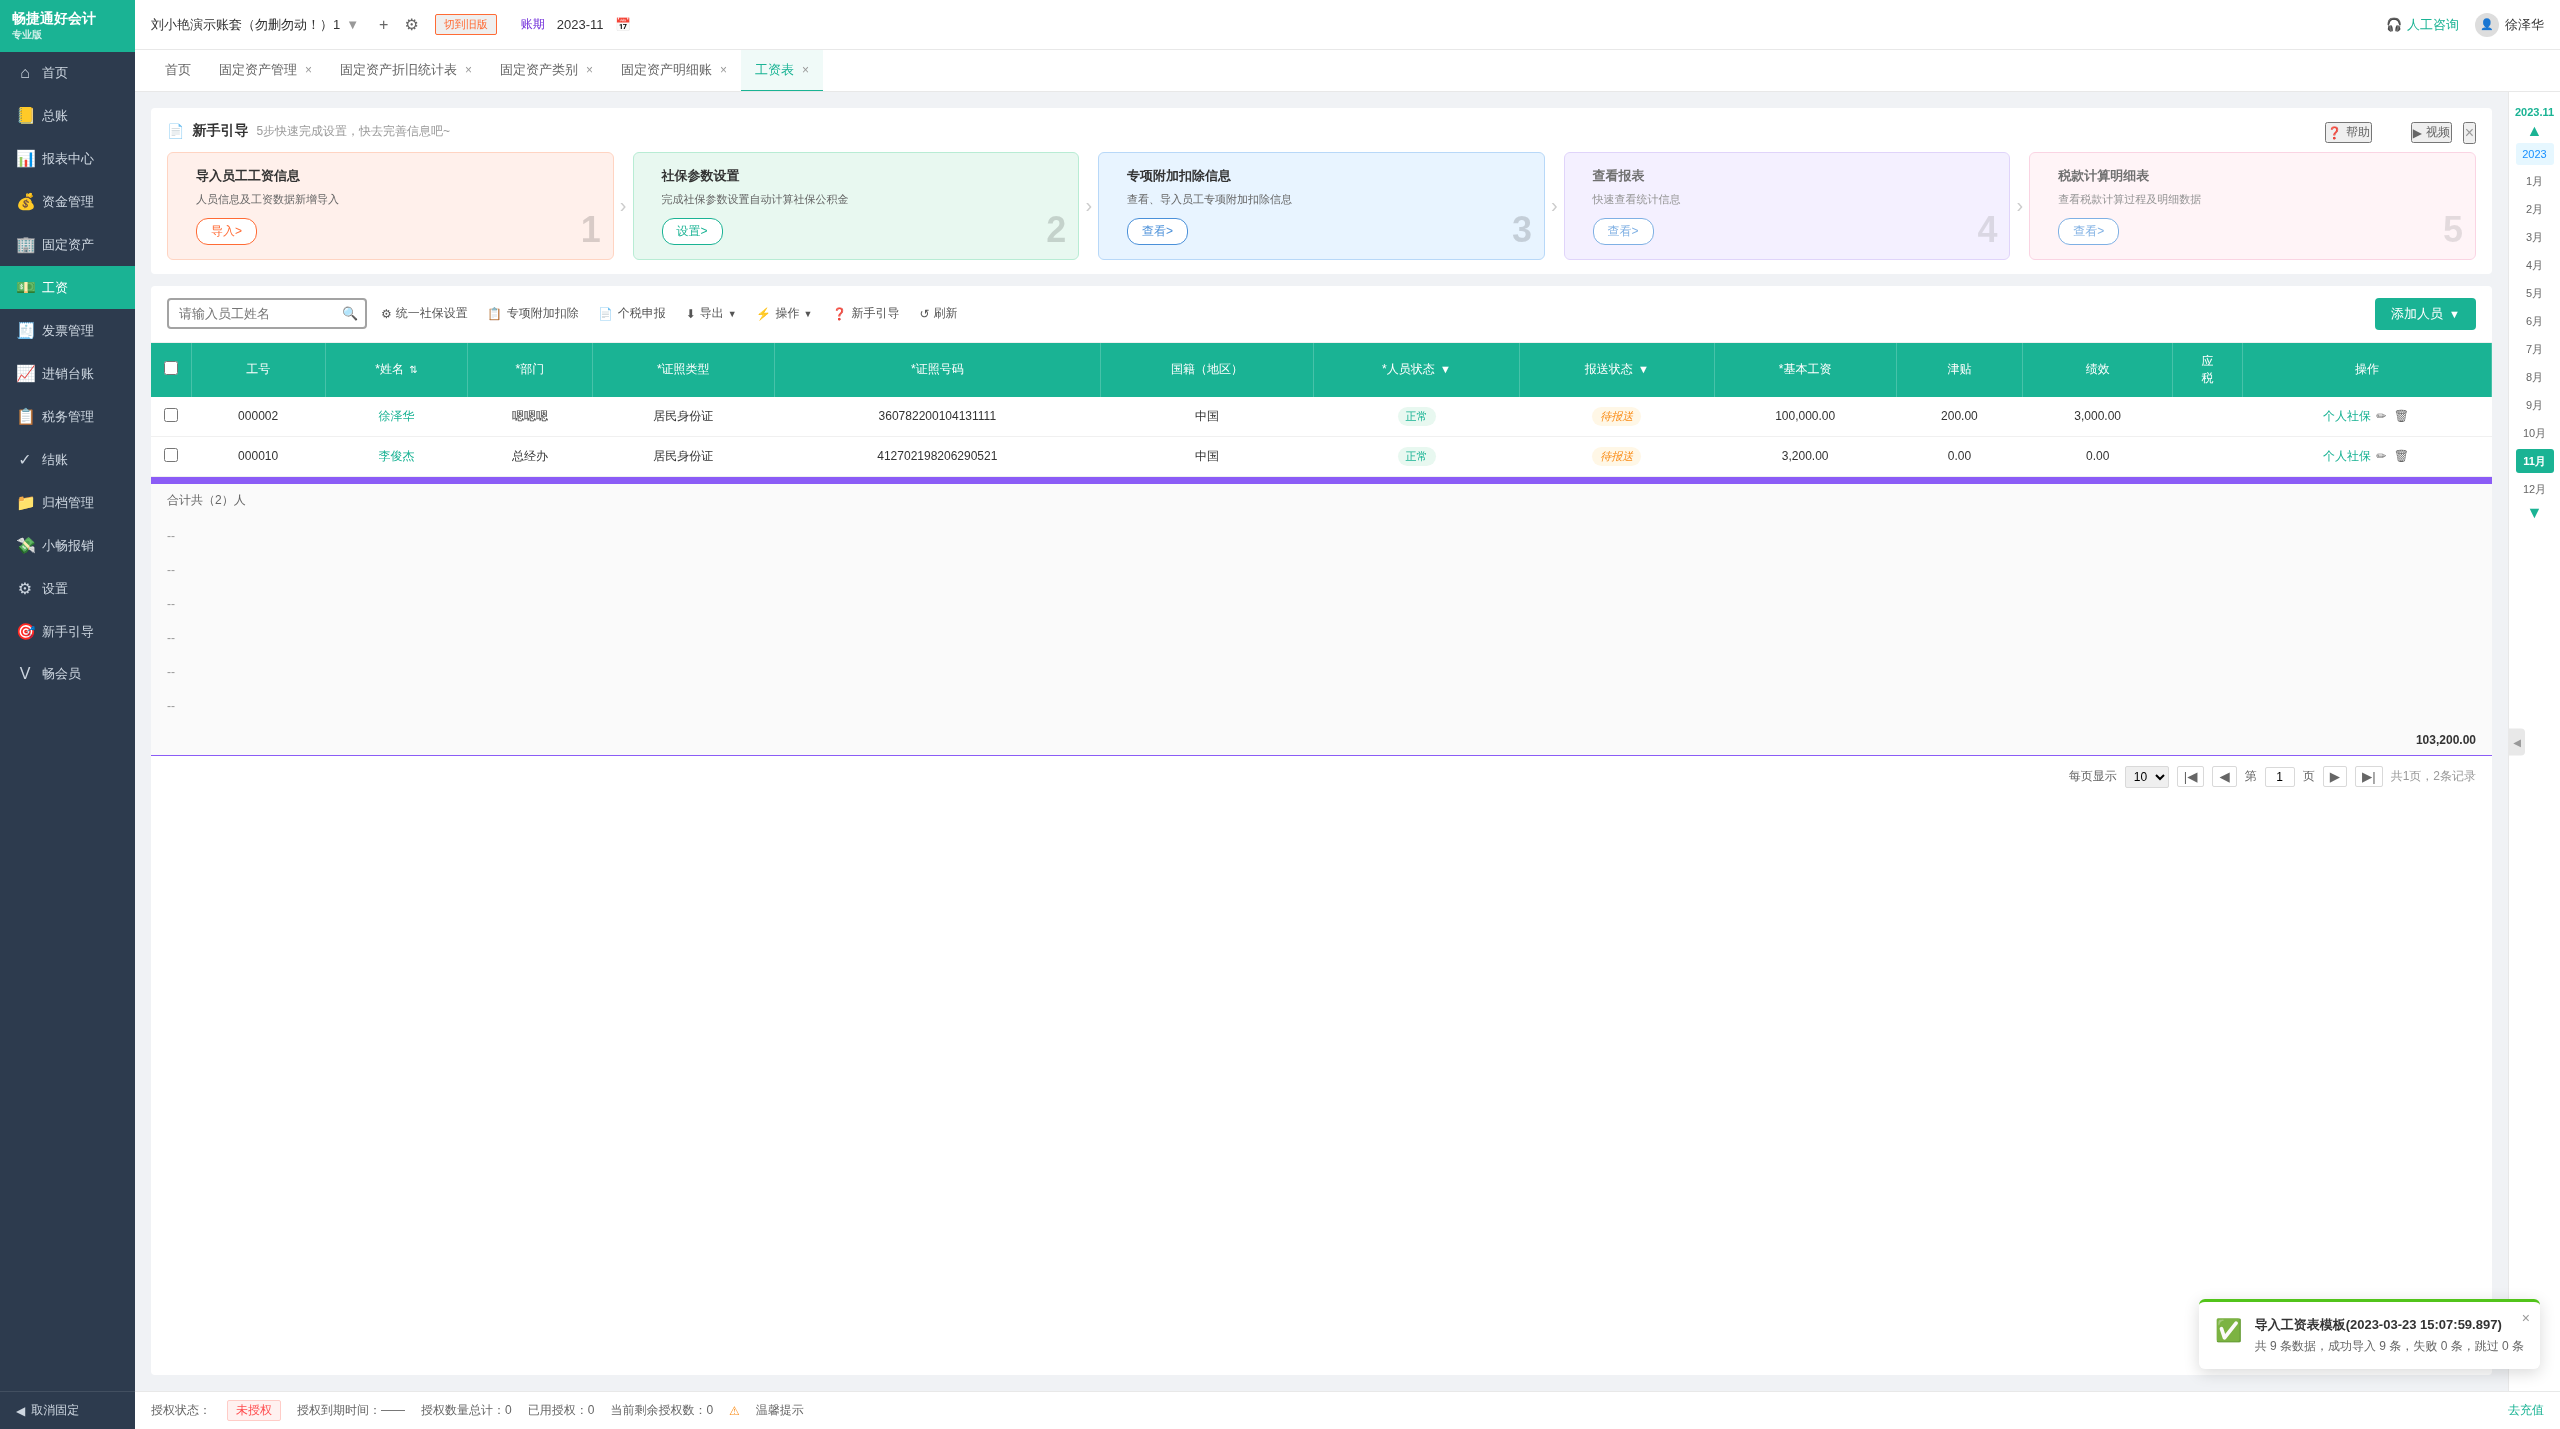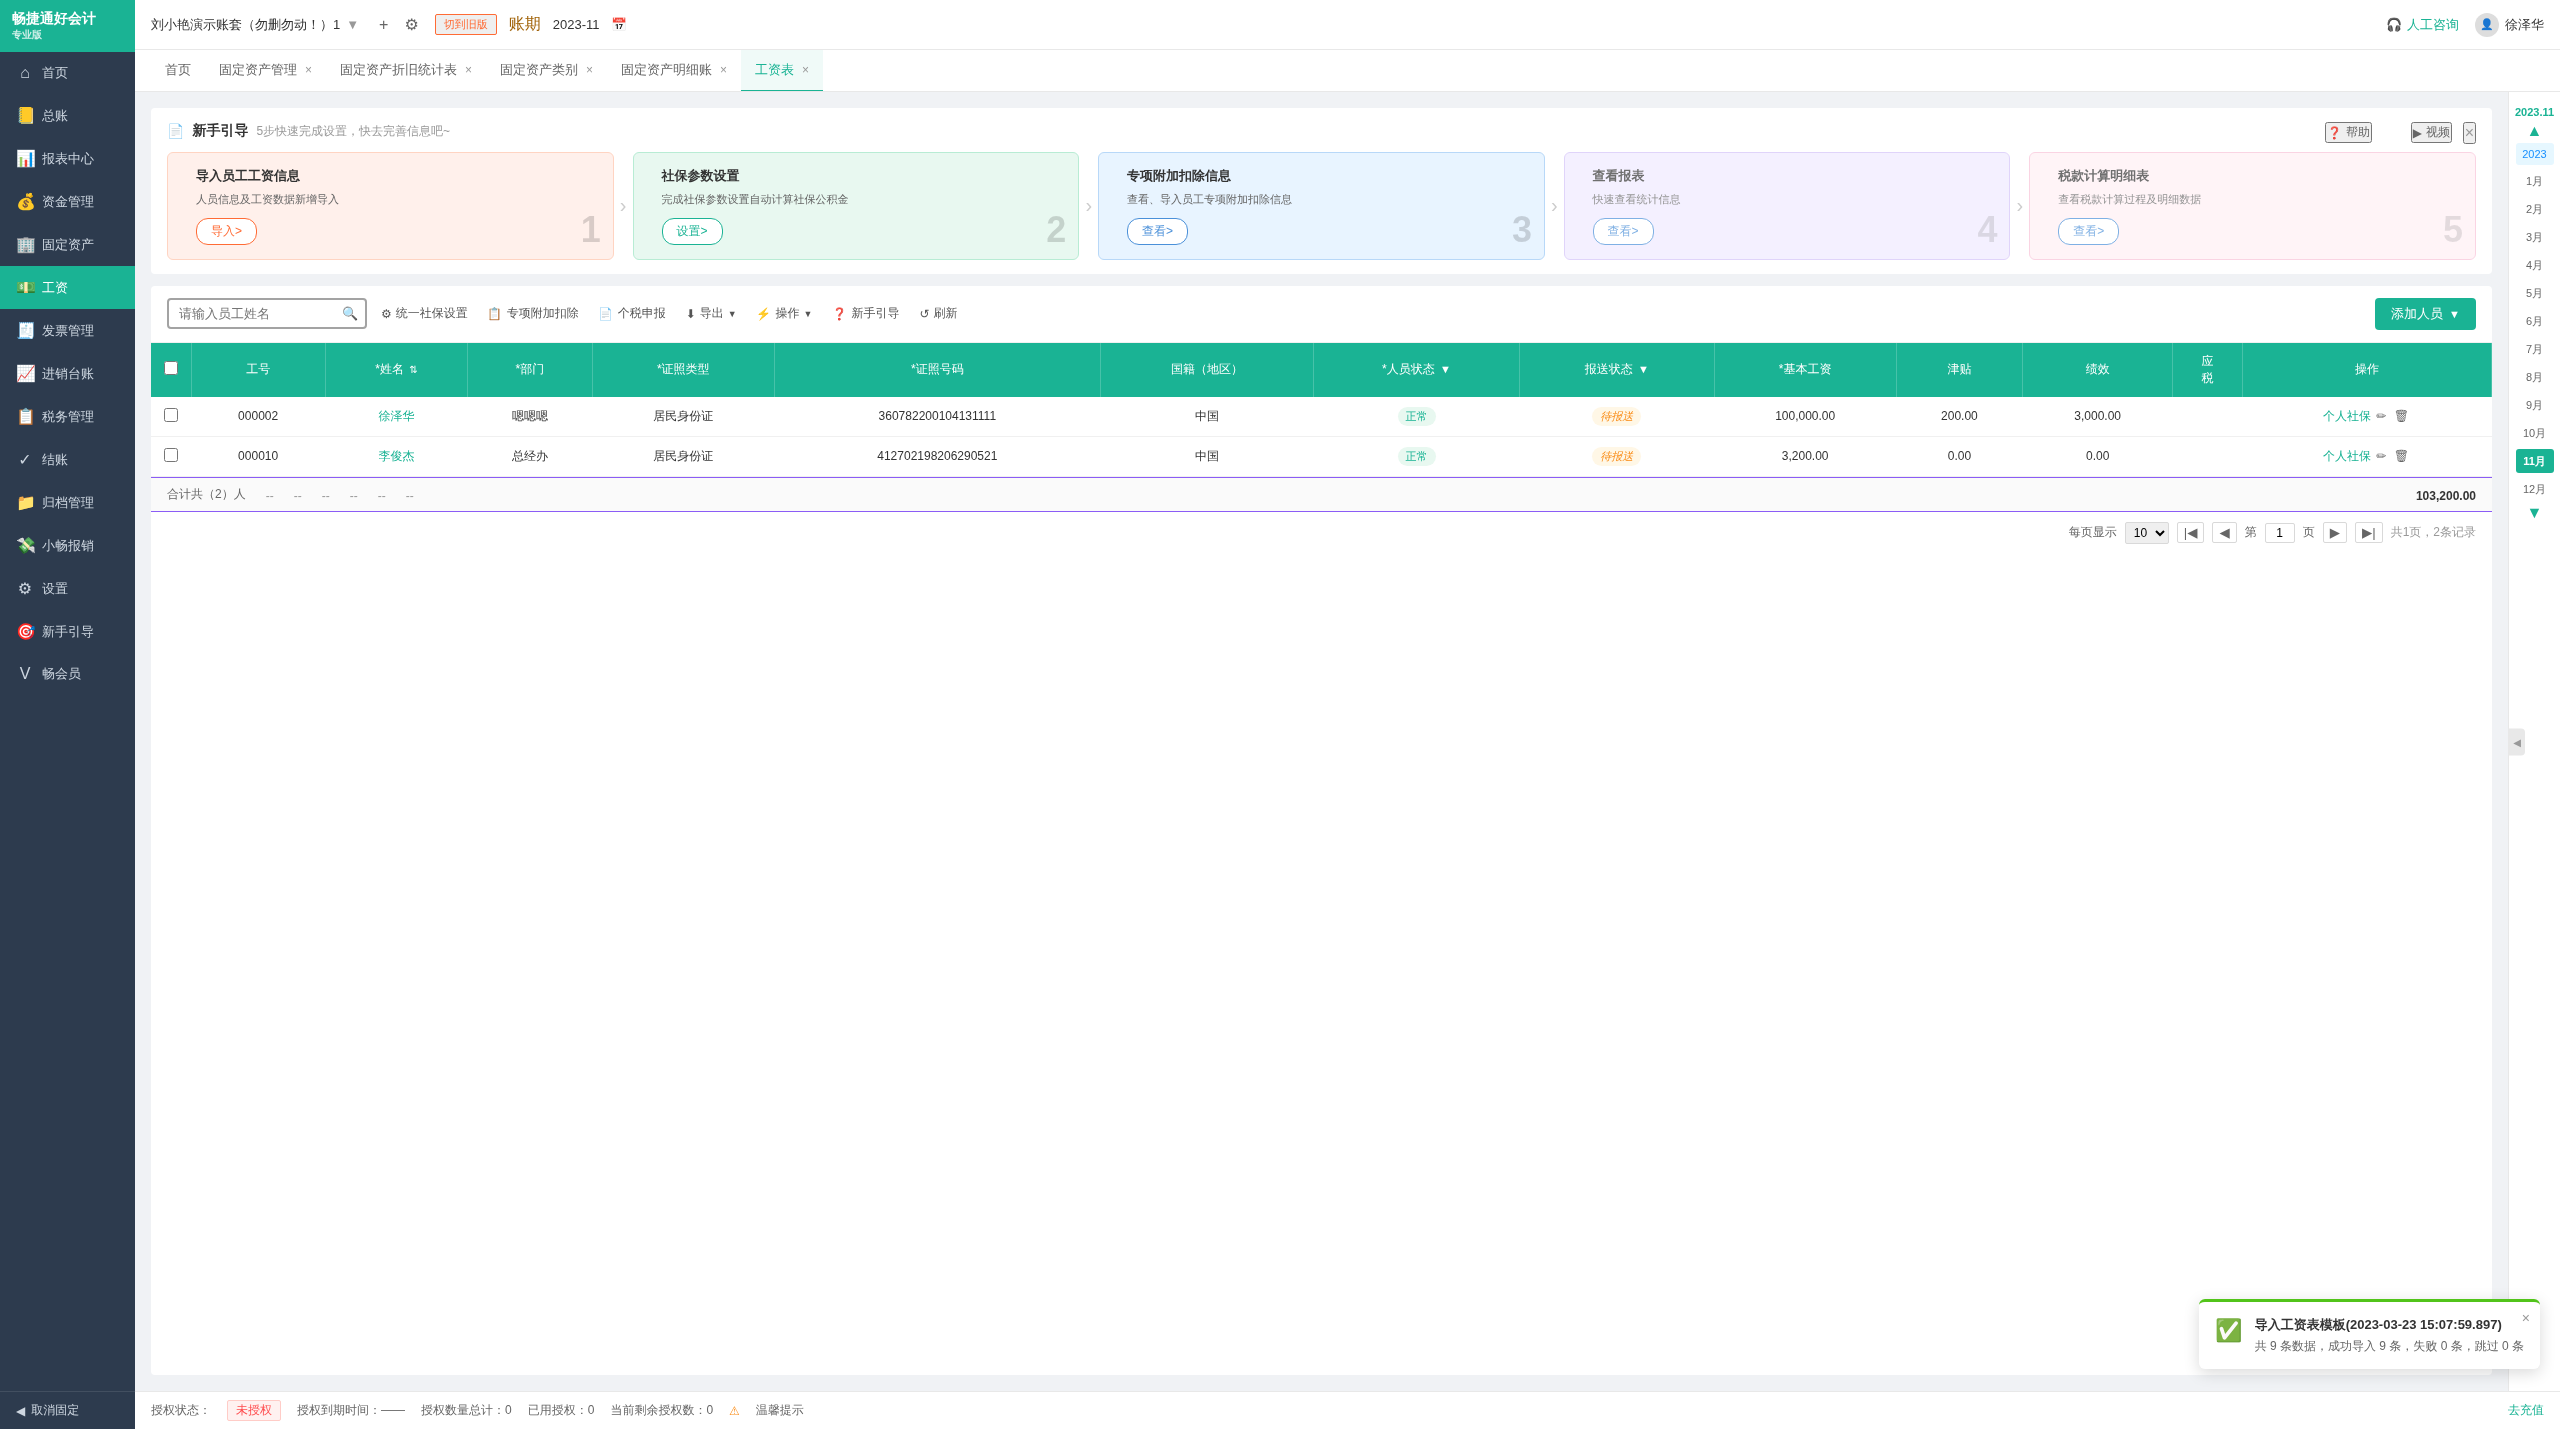--- a/index.html
+++ b/index.html
@@ -70,21 +70,21 @@
     .topbar-actions { display: flex; align-items: center; gap: 8px; margin-left: 4px; }
     .topbar-actions .icon-btn { color: #666; cursor: pointer; font-size: 16px; padding: 2px 4px; }
     .version-badge {
       border: 1px solid #ff6b35;
       color: #ff6b35;
       font-size: 11px;
       padding: 2px 8px;
       border-radius: 2px;
       cursor: pointer;
     }
-    .period-label { color: #a16207; font-size: 16px; }
+    .period-label { color: #6d28d9; font-size: 12px; margin-left: 12px; }
     .period-value { color: #333; font-size: 13px; }
     .topbar-right { margin-left: auto; display: flex; align-items: center; gap: 16px; }
     .topbar-service { display: flex; align-items: center; gap: 4px; color: #1ab394; cursor: pointer; font-size: 13px; }
     .topbar-user { display: flex; align-items: center; gap: 6px; color: #333; cursor: pointer; font-size: 13px; }
     .user-avatar { width: 24px; height: 24px; border-radius: 50%; background: #ddd; display: flex; align-items: center; justify-content: center; font-size: 11px; color: #666; }
 
     
     .tabbar {
       background: white;
       display: flex;
@@ -604,21 +604,21 @@
     <td>
       <span class="row-action-link">个人社保</span>
       <span class="row-icon">✏</span>
       <span class="row-icon">🗑</span>
     </td>
   </tr>
               </tbody>
           </table>
         </div>
 
-        <div style="background:#fafafa; border-top:1px solid #8b5cf6; padding:8px 16px; display:flex; align-items:flex-end; gap:20px;">
+        <div style="background:#fafafa; border-top:7px solid #8b5cf6; padding:8px 16px; display:flex; align-items:flex-start; gap:20px;flex-direction:column;">
           <span style="font-size:12px;color:#666;">合计共（2）人</span>
           <span style="font-size:12px;color:#999;">--</span>
           <span style="font-size:12px;color:#999;">--</span>
           <span style="font-size:12px;color:#999;">--</span>
           <span style="font-size:12px;color:#999;">--</span>
           <span style="font-size:12px;color:#999;">--</span>
           <span style="font-size:12px;color:#999;">--</span>
           <span style="font-size:12px;color:#333;font-weight:bold;margin-left:auto;">103,200.00</span>
         </div>
 

